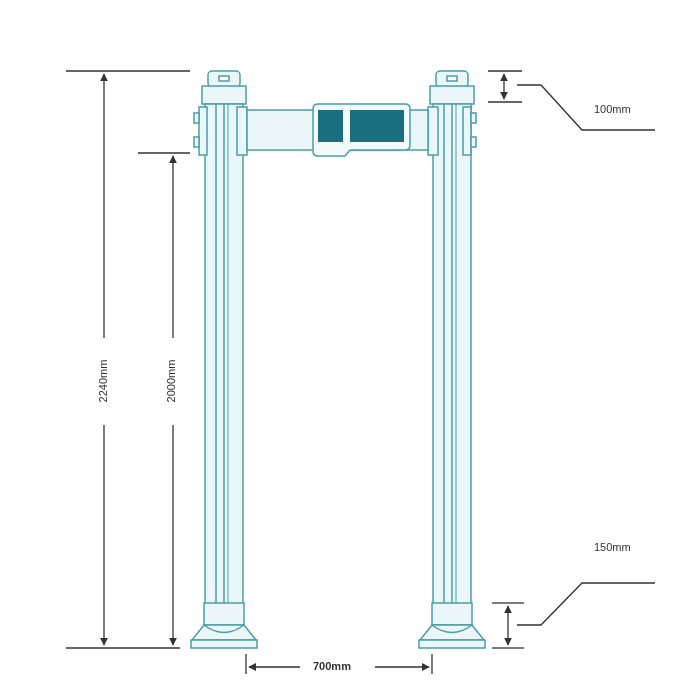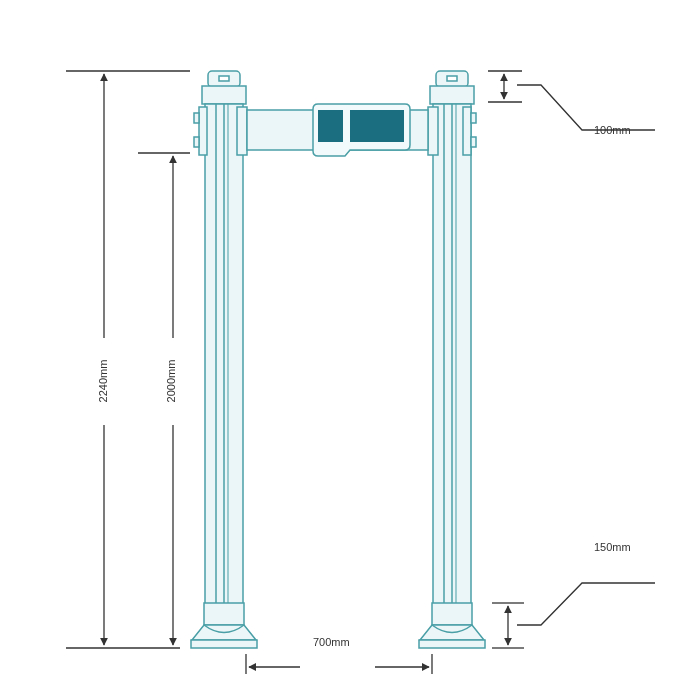--- a/index.html
+++ b/index.html
@@ -88,15 +88,15 @@
 
     <line x1="246" y1="654" x2="246" y2="674"></line>
     <line x1="432" y1="654" x2="432" y2="674"></line>
     <line x1="249" y1="667" x2="300" y2="667" marker-start="url(#arr)"></line>
     <line x1="375" y1="667" x2="429" y2="667" marker-end="url(#arr)"></line>
   </g>
 </svg>
 
 <div class="dim-label vlabel" style="left:82px;top:375px;">2240mm</div>
 <div class="dim-label vlabel" style="left:150px;top:375px;">2000mm</div>
-<div class="dim-label" style="left:594px;top:124px;">100mm</div>
+<div class="dim-label" style="left:594px;top:103px;">100mm</div>
 <div class="dim-label" style="left:594px;top:541px;">150mm</div>
-<div class="dim-label" style="left:313px;top:636px;">700mm</div>
+<div class="dim-label" style="left:313px;top:660px;font-weight:bold;">700mm</div>
 
 </body></html>

